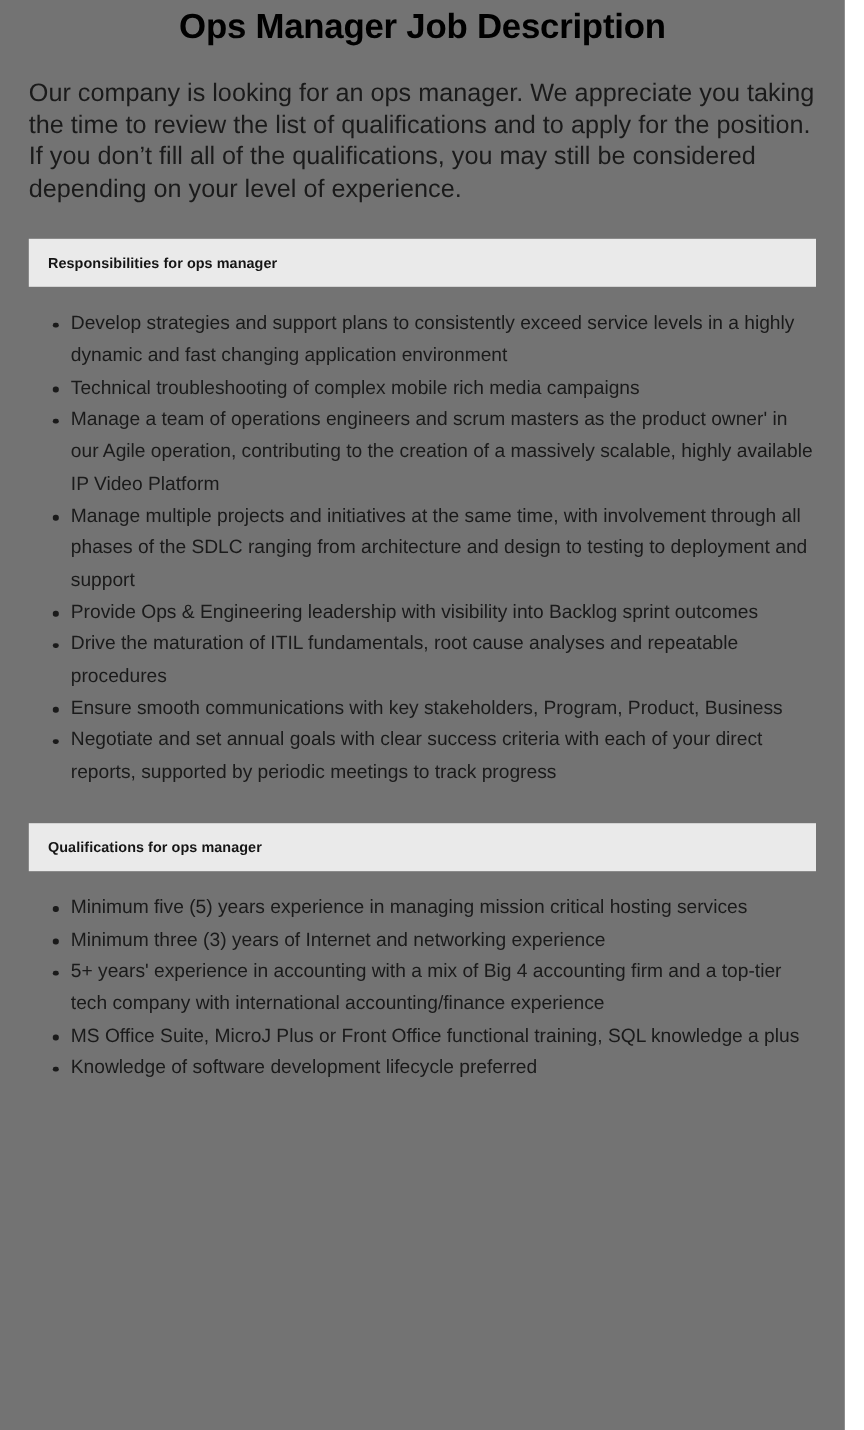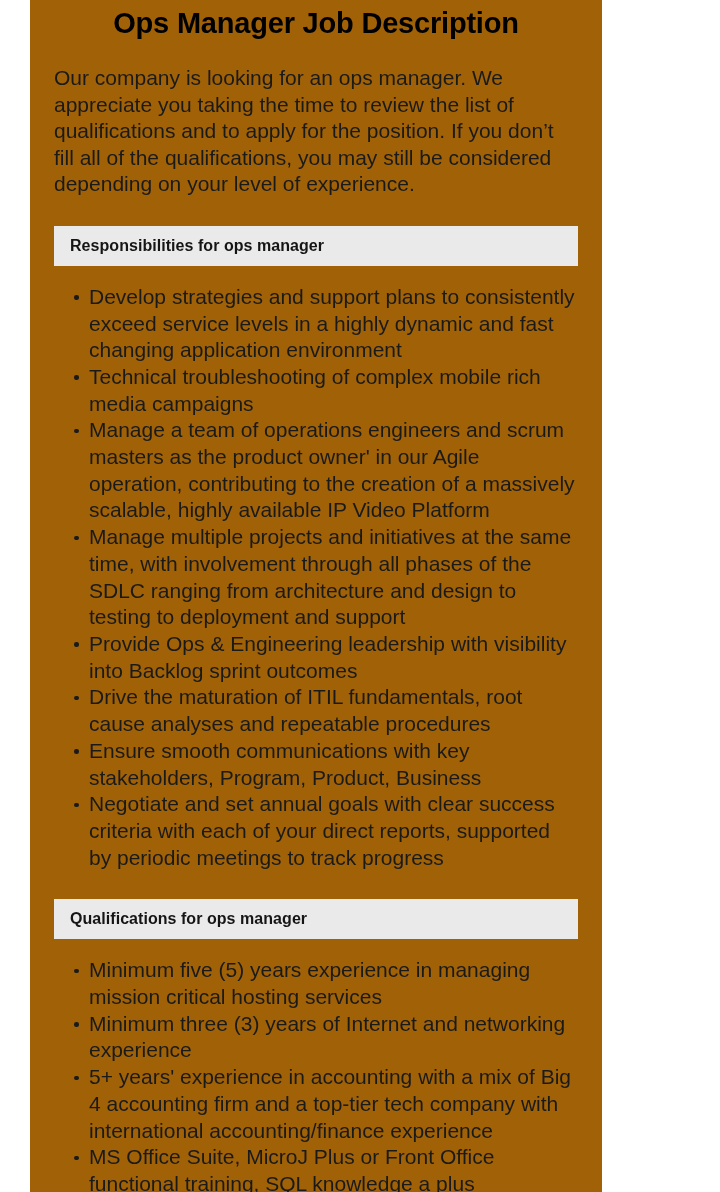--- a/index.html
+++ b/index.html
@@ -11,26 +11,25 @@
   }
 
   body {
     font-family: "Liberation Sans", sans-serif;
     color: #1a1a1a;
     -webkit-font-smoothing: antialiased;
     overflow: hidden;
   }
 
   .page {
-    width: 572px;
+    width: 704px;
     height: 1192px;
     position: relative;
-    background: #a16207;
+    background: #737373;
     padding: 0;
-    margin-left: 30px;
   }
 
   
   .doc-title {
     text-align: center;
     font-size: 29px;
     font-weight: 700;
     letter-spacing: -0.2px;
     color: #000000;
     line-height: 1.15;
@@ -50,39 +49,39 @@
   
   .section-band {
     background: #eaeaea;
     margin: 0 24px;
     height: 40px;
     display: flex;
     align-items: center;
     padding-left: 16px;
   }
   .section-band-title {
-    font-size: 16px;
+    font-size: 12px;
     font-weight: 700;
     color: #151515;
     letter-spacing: 0.05px;
   }
 
   .section-responsibilities { margin-top: 28px; }
   .section-qualifications  { margin-top: 28px; text-align: center; }
 
   
   .bullet-list {
     list-style: none;
     margin: 0 24px;
     padding-top: 18px;
   }
   .bullet-item {
     position: relative;
     padding-left: 35px;
-    font-size: 21px;
+    font-size: 16px;
     line-height: 26.7px;
     color: #1a1a1a;
     margin-bottom: 0px;
     max-width: 664px;
   }
   .bullet-item::before {
     content: "";
     position: absolute;
     left: 20px;
     top: 11.5px;

